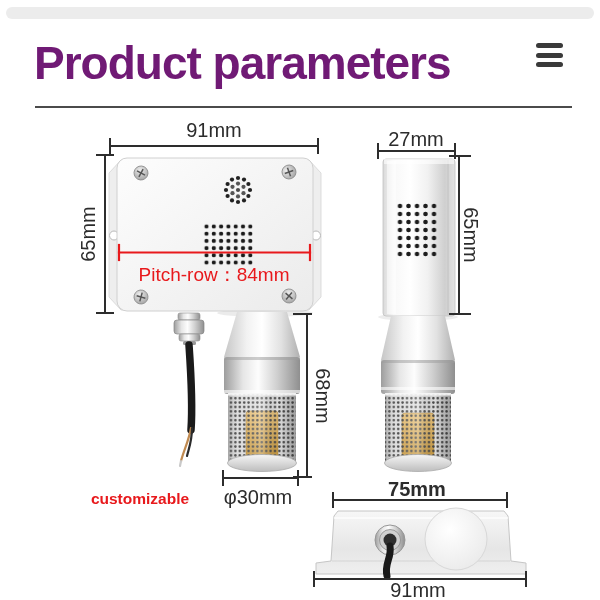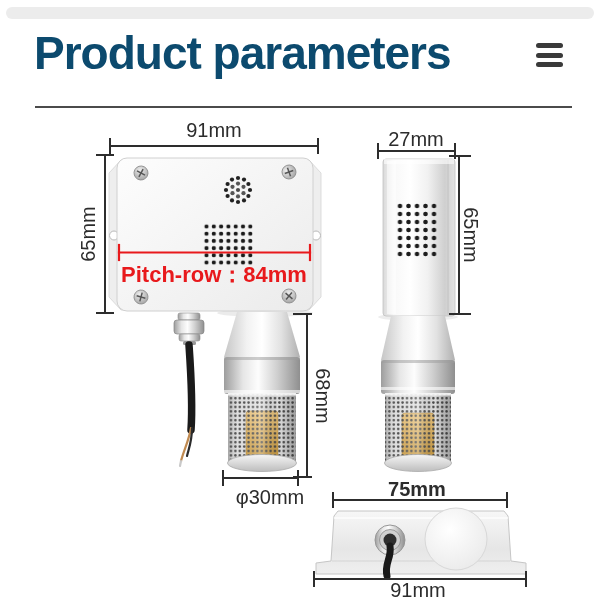--- a/index.html
+++ b/index.html
@@ -1,28 +1,28 @@
 <!DOCTYPE html>
 <html><head>
 <meta charset="utf-8">
 <style>
   html,body{margin:0;padding:0;background:#ffffff;}
   #screen{position:relative;width:600px;height:600px;background:#ffffff;overflow:hidden;
           font-family:"Liberation Sans",sans-serif;}
   .top-band{position:absolute;left:6px;top:7px;width:588px;height:12px;background:#ececec;border-radius:6px;}
-  .page-title{position:absolute;left:34px;top:26px;font-size:46px;font-weight:bold;
-              color:#0c4a6e;letter-spacing:-1px;white-space:nowrap;}
+  .page-title{position:absolute;left:34px;top:36px;font-size:46px;font-weight:bold;
+              color:#701a75;letter-spacing:-1px;white-space:nowrap;}
   .menu{position:absolute;left:536px;top:43px;width:27px;cursor:pointer;}
   .menu span{display:block;width:27px;height:5px;background:#3a3a3a;border-radius:2.5px;margin-bottom:4.5px;}
   .rule{position:absolute;left:35px;top:106px;width:537px;height:2px;background:#4b4b4b;}
   .drawing{position:absolute;left:0;top:0;}
   .dim-label{position:absolute;transform:translate(-50%,-50%);font-size:20px;color:#2c2c2c;white-space:nowrap;}
   .rot-ccw{transform:translate(-50%,-50%) rotate(-90deg);}
   .rot-cw{transform:translate(-50%,-50%) rotate(90deg);}
-  .red-label{position:absolute;transform:translate(-50%,-50%);font-size:22px;font-weight:bold;
+  .red-label{position:absolute;transform:translate(-50%,-50%);font-size:19px;font-weight:normal;
              color:#e8191c;white-space:nowrap;}
   .lead-note{position:absolute;left:140px;top:498px;transform:translate(-50%,-50%);
              font-size:15.5px;font-weight:bold;color:#e8191c;text-align:center;line-height:17px;white-space:nowrap;}
 </style>
 </head>
 <body>
 
 <div id="screen">
 
   <div class="top-band"></div>
@@ -270,21 +270,22 @@
   </svg>
 
   <div class="dim-label" style="left:214px;top:130px;">91mm</div>
   <div class="dim-label rot-ccw" style="left:88px;top:234px;">65mm</div>
   <div class="red-label" style="left:214px;top:275px;">Pitch-row：84mm</div>
 
   <div class="dim-label" style="left:416px;top:131px;margin-top:8px;">27mm</div>
   <div class="dim-label rot-cw" style="left:470px;top:235px;">65mm</div>
 
   <div class="dim-label rot-cw" style="left:322px;top:396px;">68mm</div>
-  <div class="dim-label" style="left:270px;top:497px;">φ30mm</div>
+  <div class="dim-label" style="left:258px;top:497px;">φ30mm</div>
 
   <div class="dim-label" style="left:417px;top:489px;font-weight:bold;">75mm</div>
   <div class="dim-label" style="left:418px;top:590px;">91mm</div>
 
   <div class="lead-note">
+    <div>customizable</div>
   </div>
 
 </div>
 
 </body></html>

